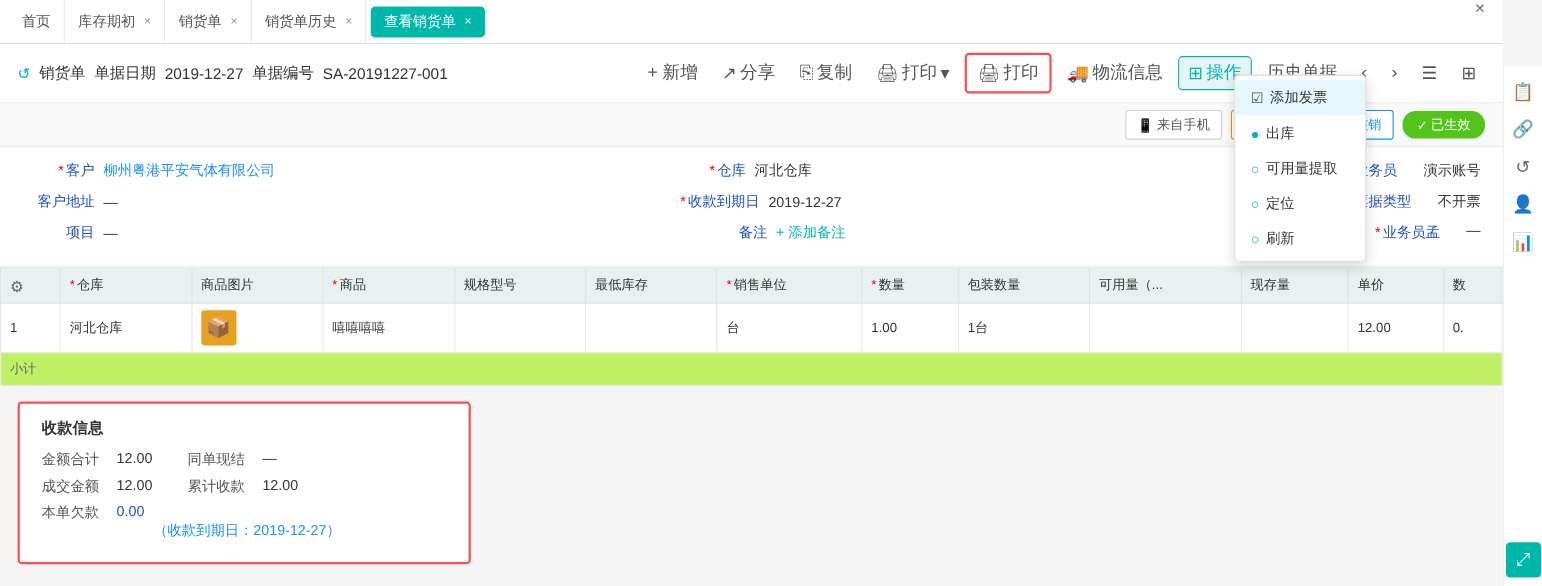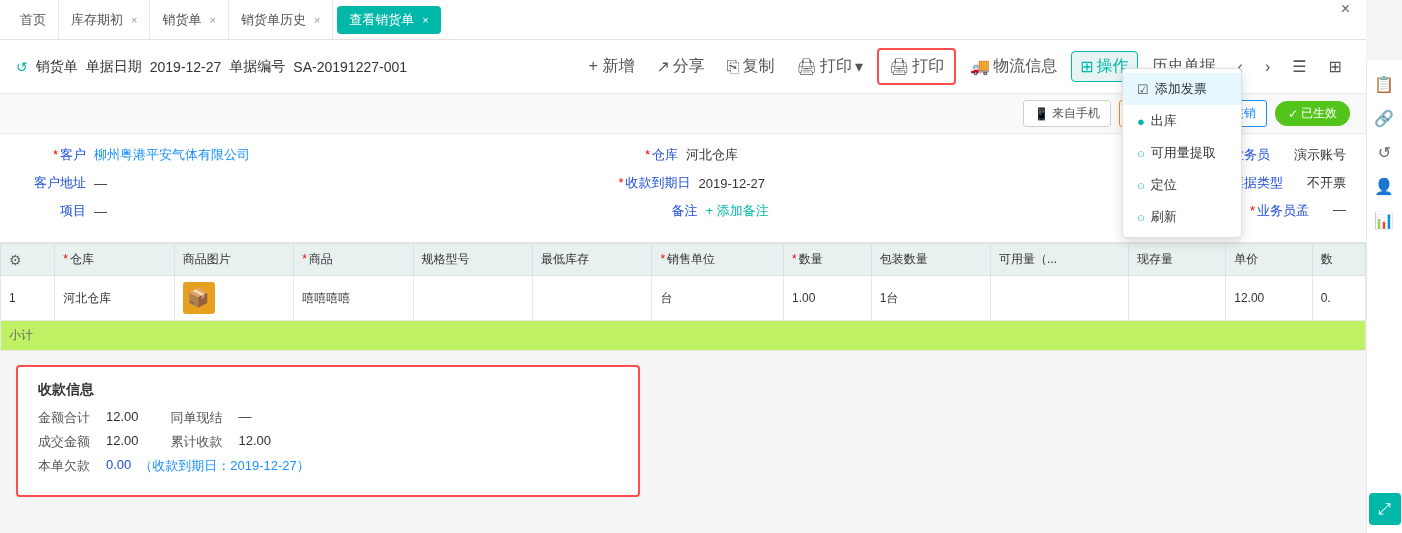--- a/index.html
+++ b/index.html
@@ -70,29 +70,29 @@
       white-space: nowrap; font-weight: normal; color: #333;
     }
     th.required::before { content: '*'; color: red; margin-right: 2px; }
     td { padding: 6px 8px; border: 1px solid #e8e8e8; white-space: nowrap; }
     tr.subtotal td { background: #bef264; color: #666; }
     .gear-icon { color: #666; font-size: 14px; }
 
     
     .payment-box {
       border: 2px solid #ff4d4f; border-radius: 4px; padding: 14px 20px;
-      background: #fff; width: 624px; margin: 10px 16px;
+      background: #fff; width: 412px; margin: 10px 16px;
     }
     .payment-title { font-size: 14px; font-weight: bold; margin-bottom: 10px; }
     .payment-row { display: flex; gap: 32px; margin-bottom: 6px; }
     .payment-item { display: flex; gap: 8px; }
     .payment-key { color: #555; min-width: 60px; }
     .payment-val { color: #333; }
     .payment-val.red { color: #1d4ed8; }
-    .payment-val.blue { color: #1890ff; }
+    .payment-val.blue { color: #1890ff; margin-top: 16px; }
 
     
     .right-sidebar {
       position: fixed; right: 0; top: 60px; bottom: 0; width: 36px;
       background: #fff; border-left: 1px solid #e8e8e8; display: flex;
       flex-direction: column; align-items: center; padding-top: 8px; gap: 2px; z-index: 10;
     }
     .sidebar-icon {
       width: 32px; height: 32px; display: flex; align-items: center; justify-content: center;
       cursor: pointer; border-radius: 4px; color: #666; font-size: 16px;

